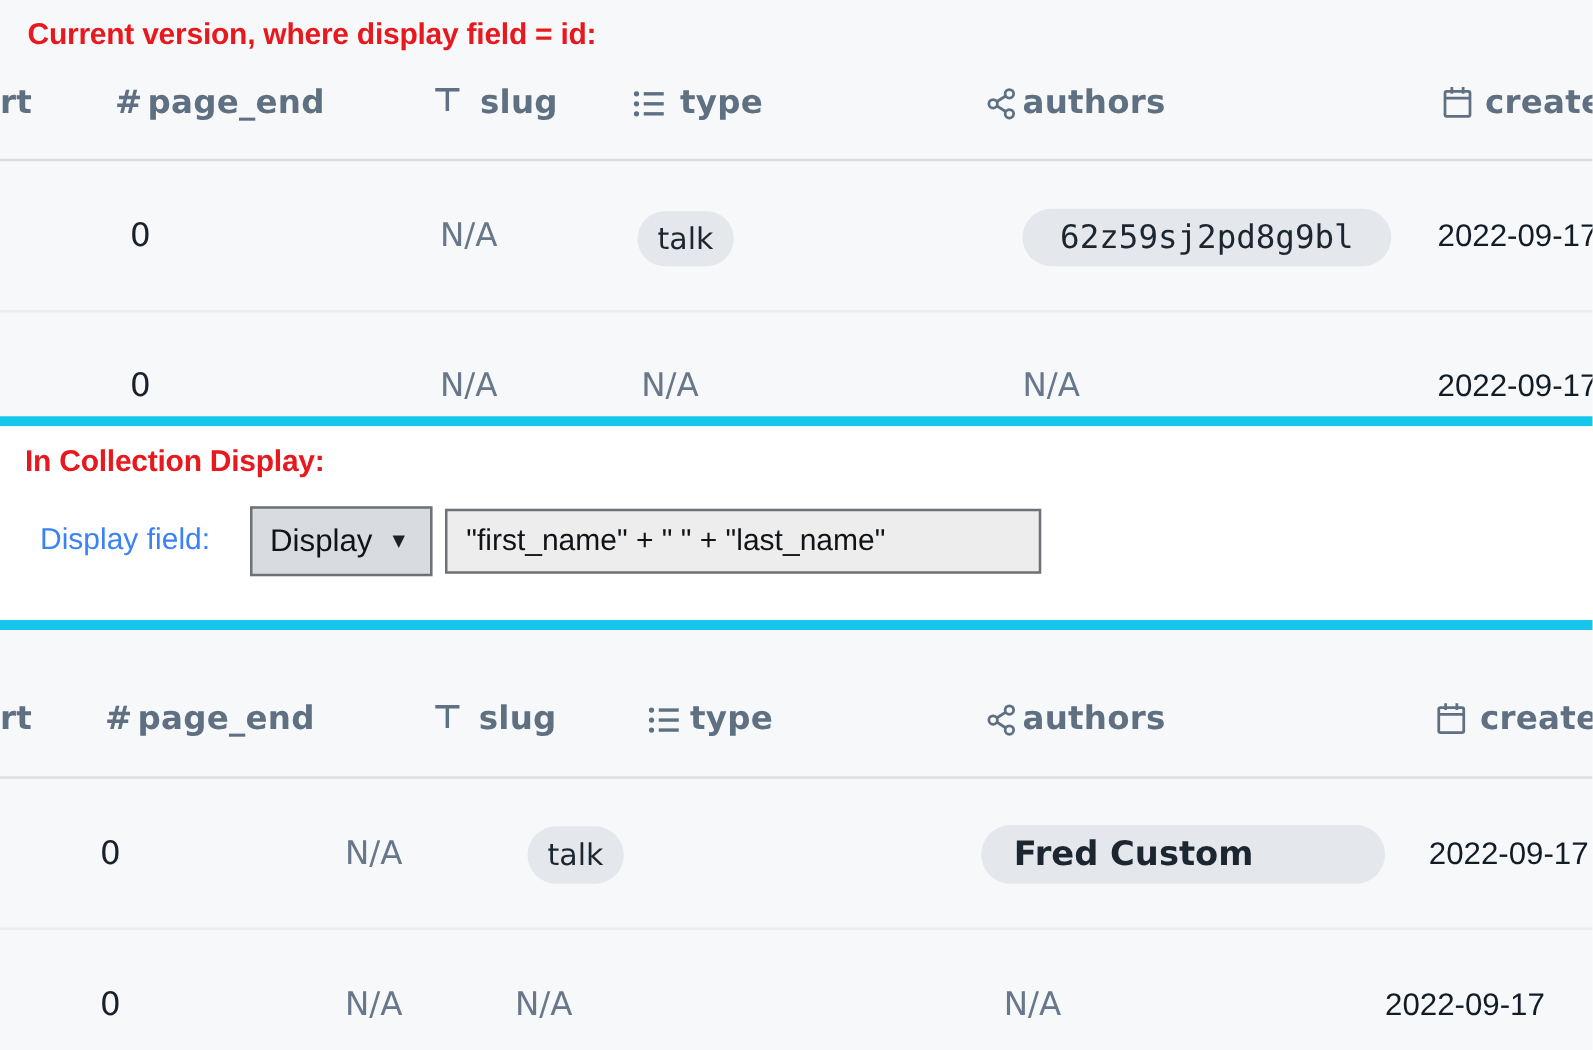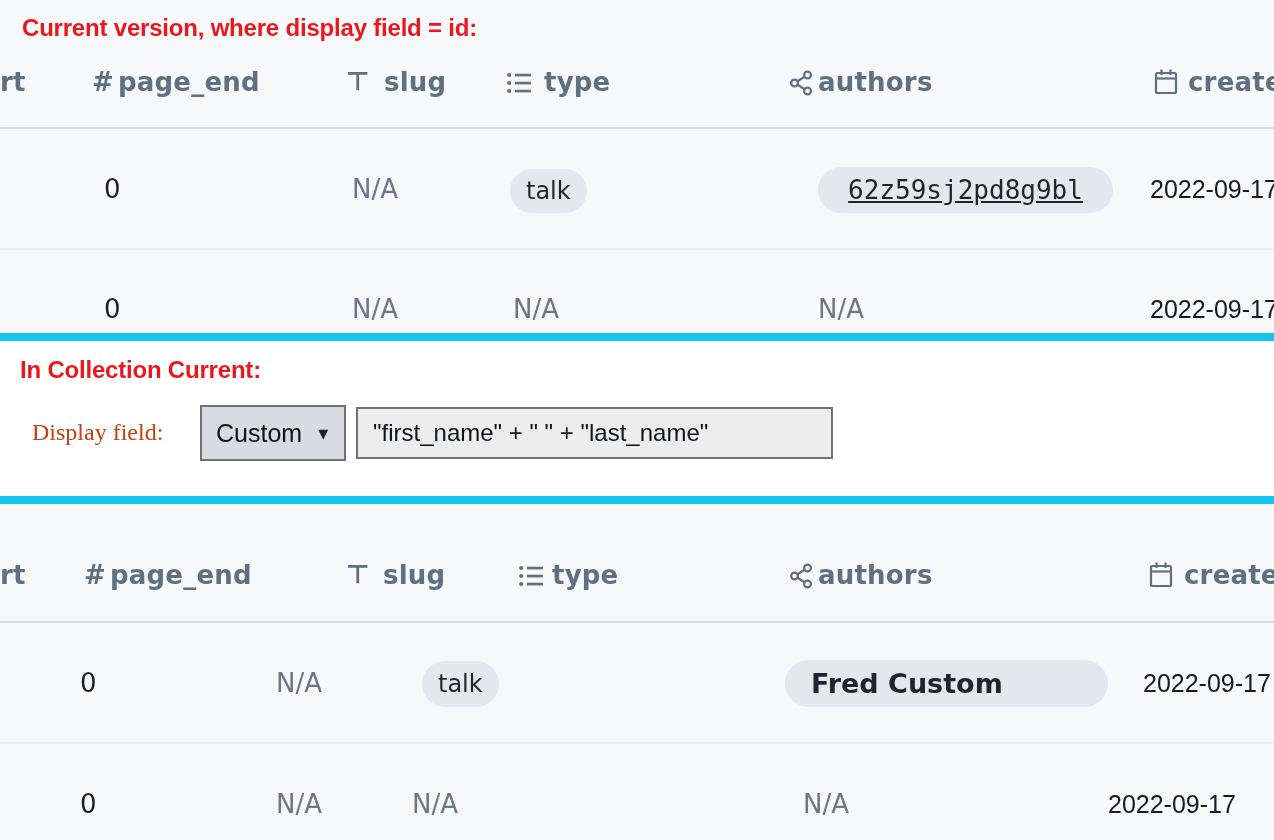--- a/index.html
+++ b/index.html
@@ -19,28 +19,28 @@
   .val{font-size:26px;color:#18222e;line-height:34px;}
   .na{font-size:26px;color:#68778a;line-height:34px;}
   .date{font-family:"Liberation Sans",sans-serif;font-size:25px;color:#121c27;line-height:34px;}
   .chip{
     position:absolute;display:flex;align-items:center;justify-content:center;
     background:#e4e7eb;border-radius:24px;color:#1c2630;box-sizing:border-box;
   }
   .chip-talk{font-size:24px;height:44px;padding:16px 16px;text-align:right;}
   .chip-id{
     font-family:"DejaVu Sans Mono","Liberation Mono",monospace;
-    font-size:26px;height:46px;width:295px;text-decoration:underline;
+    font-size:26px;height:46px;width:295px;
   }
   .chip-name{font-size:27px;font-weight:bold;height:47px;width:323px;justify-content:flex-start;padding-left:26px;}
   .hr-head{position:absolute;left:0;width:1274px;height:2px;background:#d9dee4;}
   .hr-row{position:absolute;left:0;width:1274px;height:2px;background:#e9edf0;}
   .cyan-bar{position:absolute;left:0;width:1274px;height:8px;background:#15c5ec;}
   .settings-label{
-    font-family:Liberation Serif, serif;font-size:24px;color:#c2410c;line-height:30px;
+    font-family:Liberation Sans, sans-serif;font-size:24px;color:#3b82f6;line-height:30px;
   }
   .dd{
     position:absolute;display:flex;align-items:center;box-sizing:border-box;
     background:#d8dbdf;border:2px solid #6e7276;padding:0 10px 0 14px;
   }
   .dd-value{font-family:"Liberation Sans",sans-serif;font-size:25px;color:#101418;}
   .dd-arrow{font-size:13px;color:#1c2126;margin-left:16px;}
   .expr-input{
     position:absolute;display:flex;align-items:center;box-sizing:border-box;
     background:#ededed;border:2px solid #6e7276;padding-left:15px;
@@ -106,24 +106,24 @@
     <div class="abs na" style="left:352px;top:292px;">N/A</div>
     <div class="abs na" style="left:513px;top:292px;">N/A</div>
     <div class="abs na" style="left:818px;top:292px;">N/A</div>
     <div class="abs date" style="left:1150px;top:292px;">2022-09-17</div>
   </div>
 </div>
 
 <div class="cyan-bar" style="top:333px;"></div>
 
 <div class="section" style="top:341px;height:155px;background:#ffffff;">
-  <div class="abs heading" style="left:20px;top:15px;">In Collection Current:</div>
+  <div class="abs heading" style="left:20px;top:15px;">In Collection Display:</div>
   <div class="abs settings-label" style="left:32px;top:76px;">Display field:</div>
   <div class="dd" style="left:200px;top:64px;width:146px;height:56px;">
-    <span class="dd-value">Custom</span>
+    <span class="dd-value">Display</span>
     <span class="dd-arrow">▼</span>
   </div>
   <div class="expr-input" style="left:356px;top:66px;width:477px;height:52px;">"first_name" + " " + "last_name"</div>
 </div>
 
 <div class="cyan-bar" style="top:496px;"></div>
 
 <div class="section tbl-bg" style="top:504px;height:336px;">
 
   <div class="abs hcell" style="left:0px;top:54px;">rt</div>

